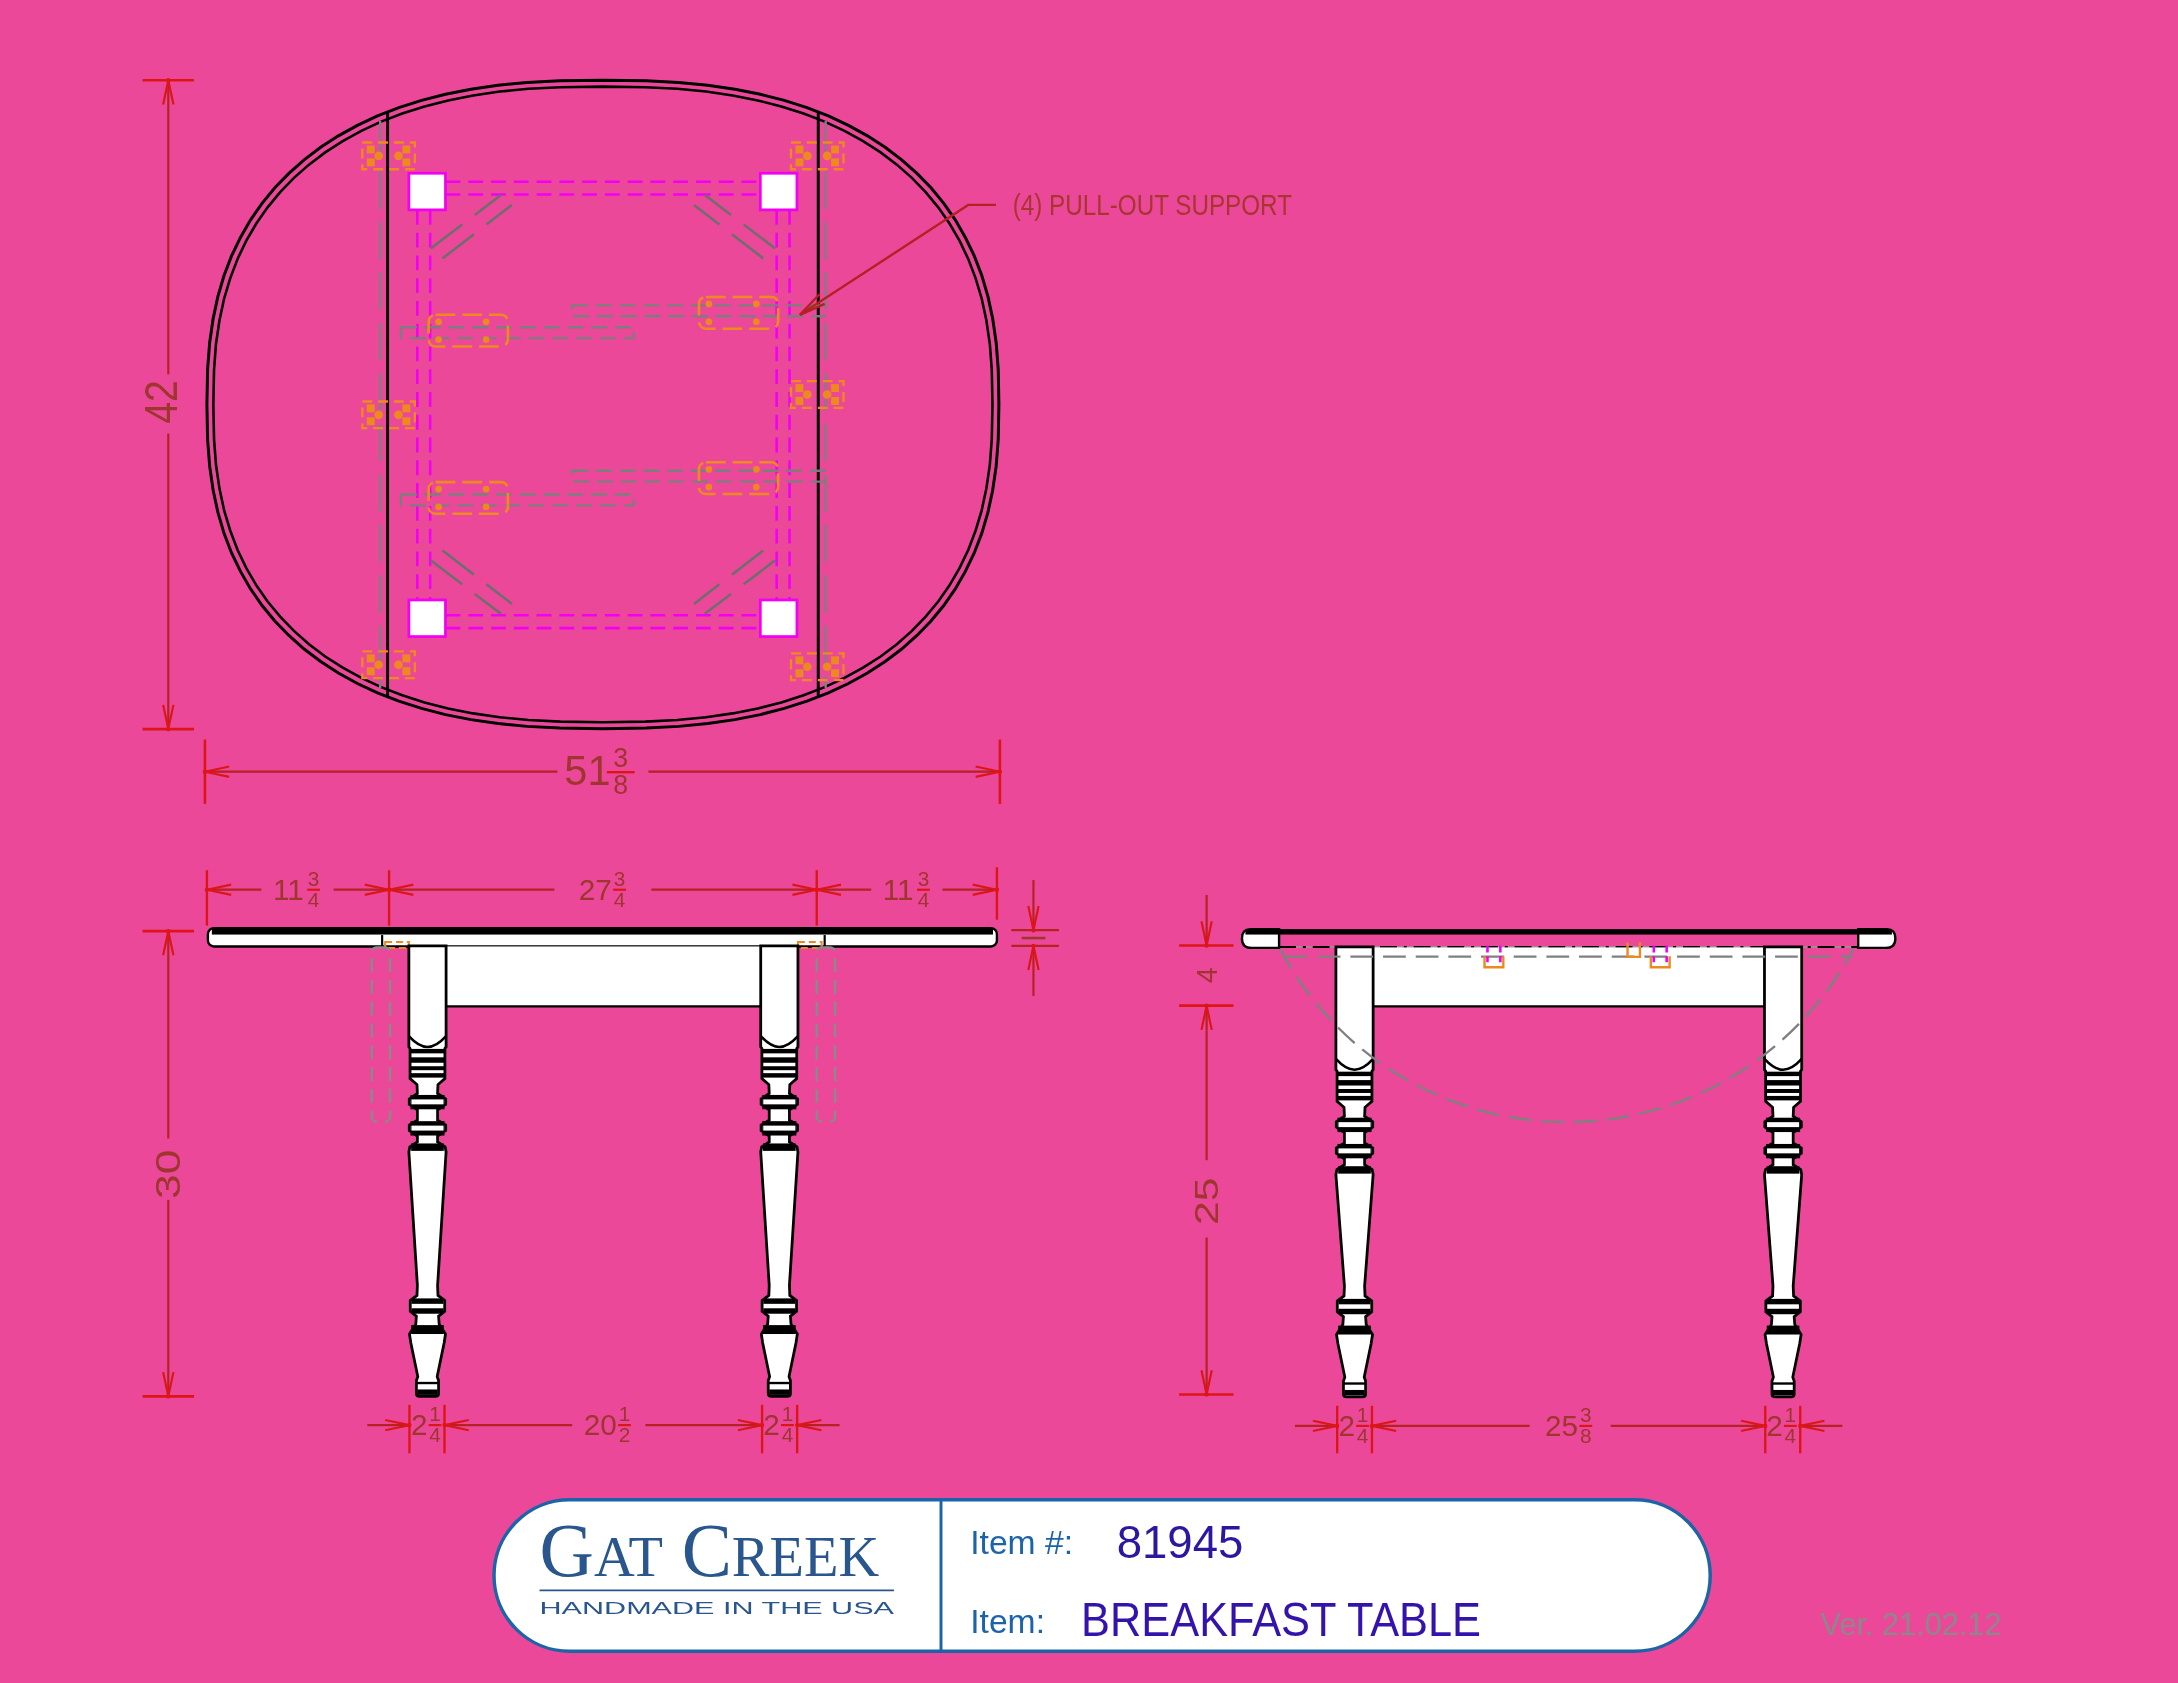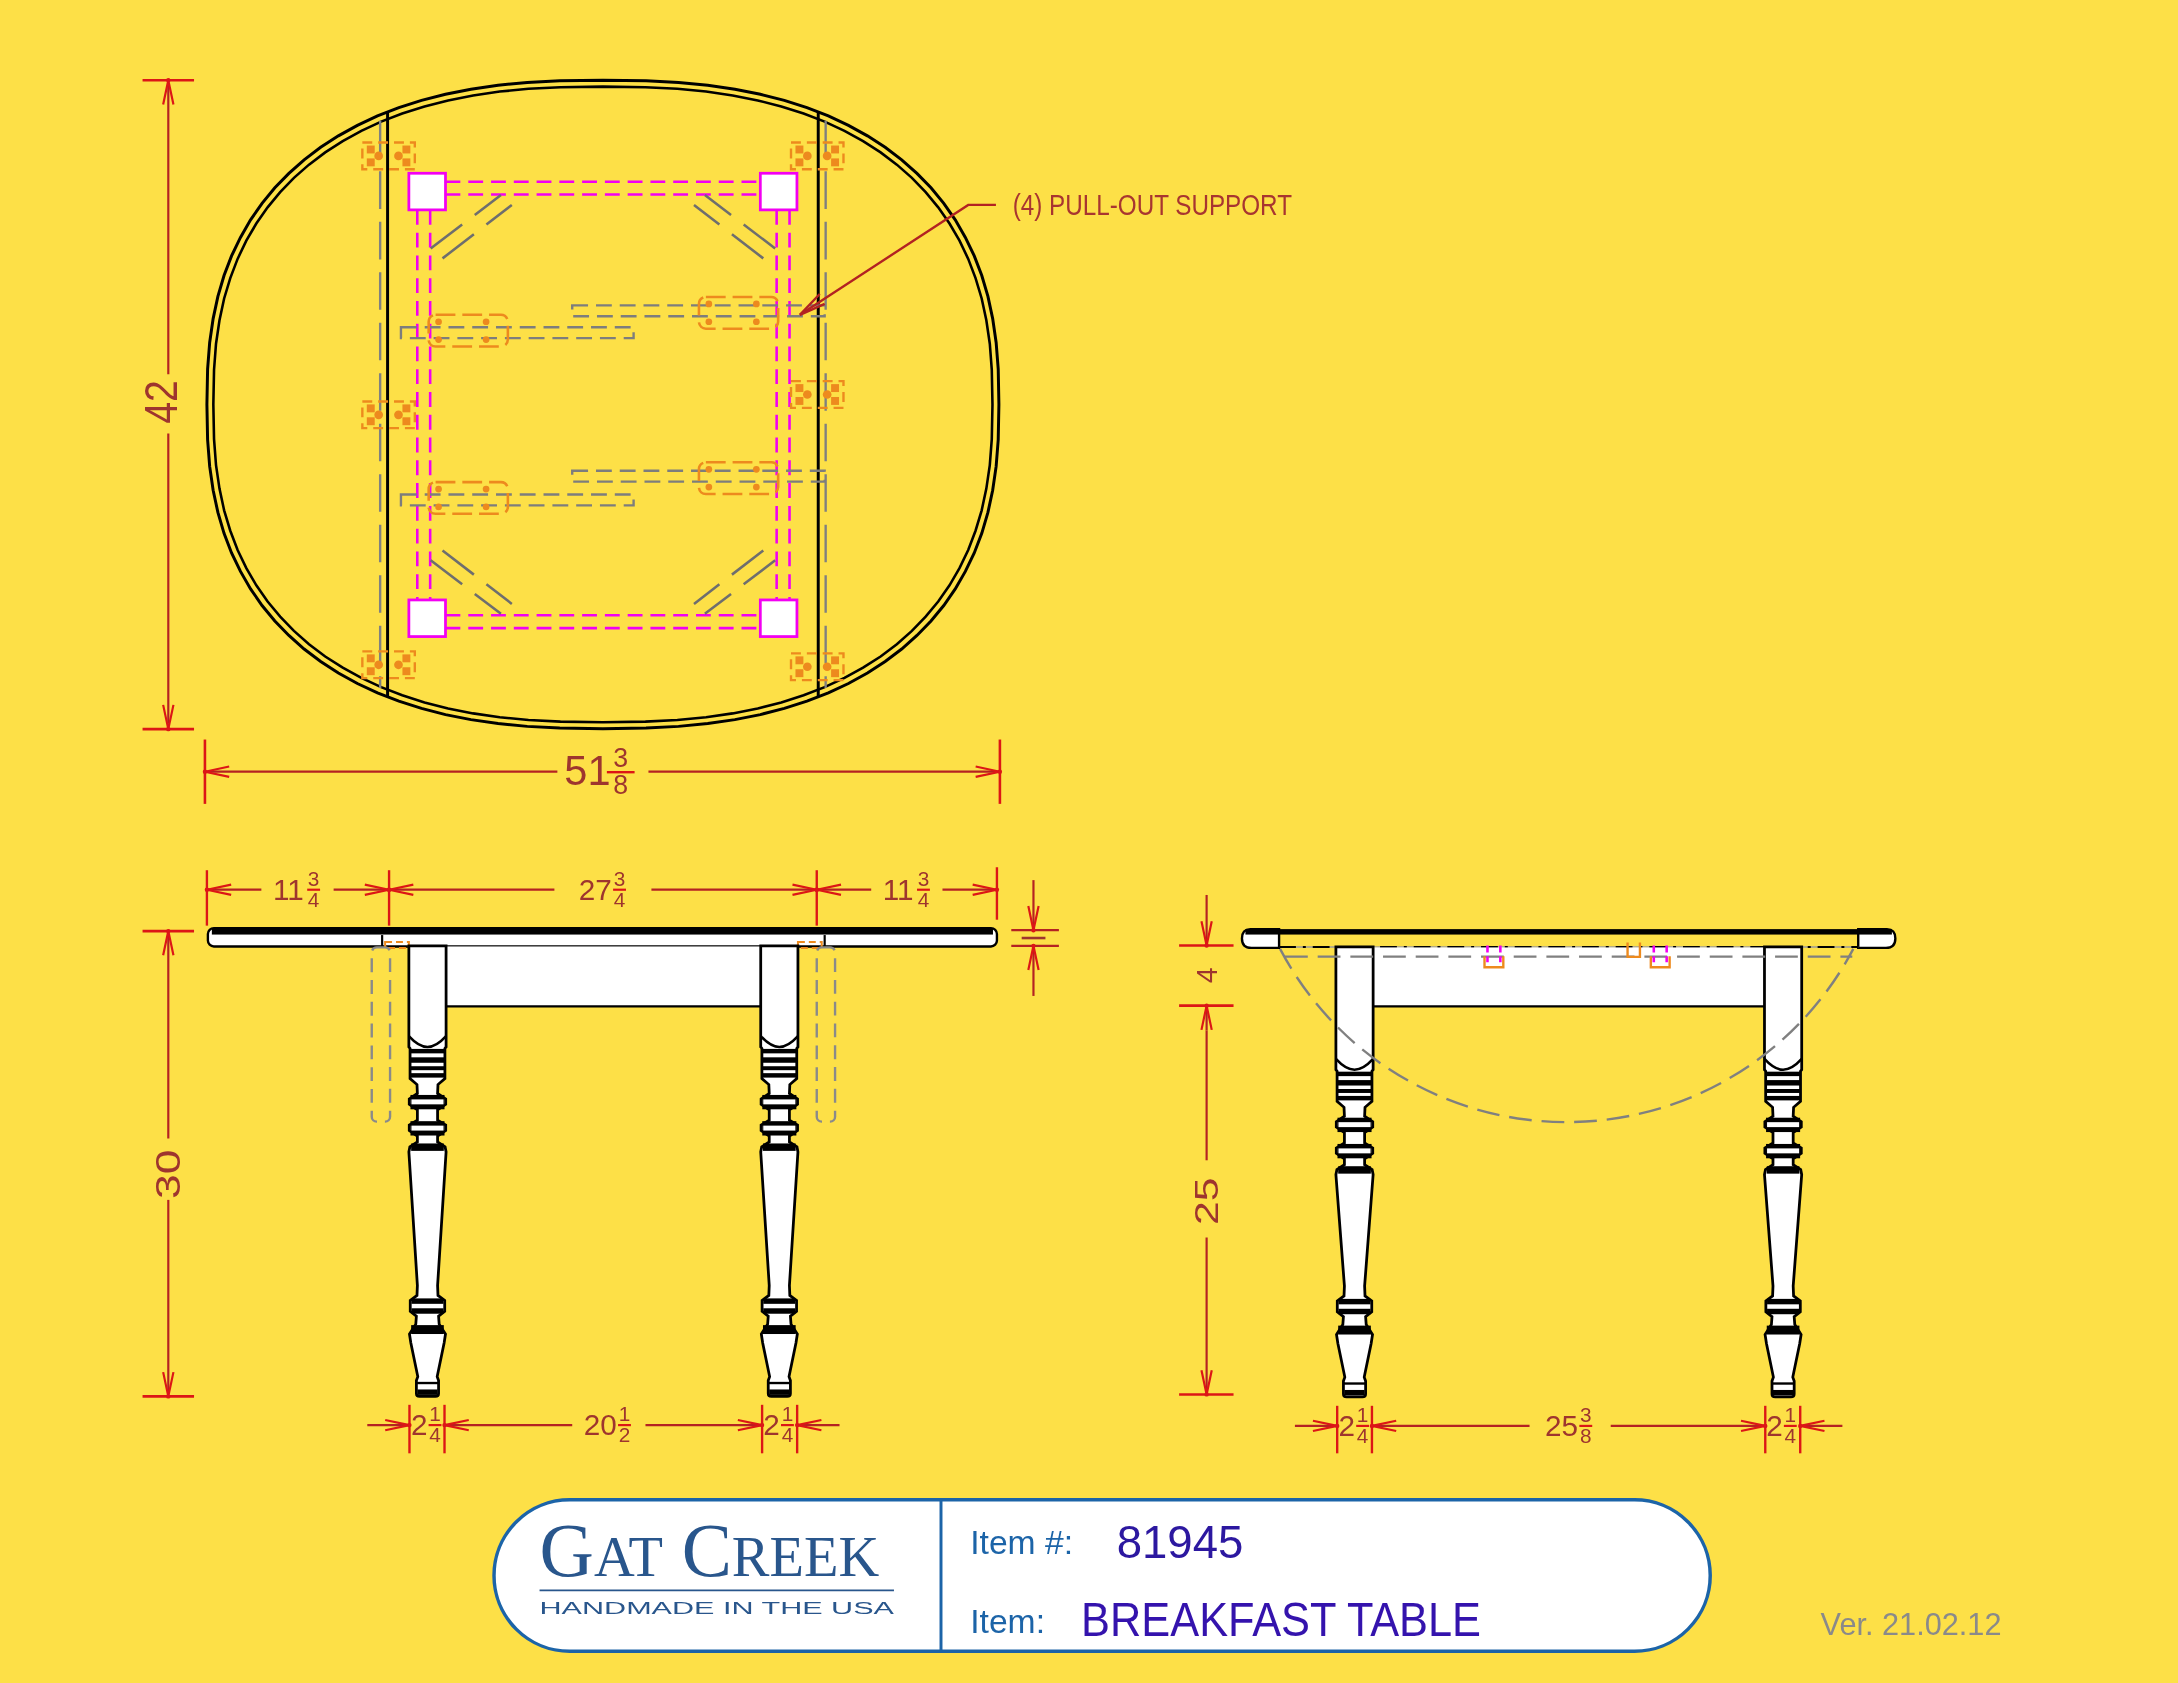--- a/index.html
+++ b/index.html
@@ -1,16 +1,16 @@
 <!DOCTYPE html>
 <html><head>
 <meta charset="utf-8">
 <style>
   html,body { margin:0; padding:0; background:#ffffff; }
-  .page { position:relative; width:2178px; height:1683px; background:#fde047; }
+  .page { position:relative; width:2178px; height:1683px; background:#ec4899; }
   svg { position:absolute; top:0; left:0; }
 </style>
 </head>
 <body>
 <div class="page">
 <svg width="2178" height="1683" viewBox="0 0 2200 1700" font-family="Liberation Sans, sans-serif">
 
 <path d="M1009.0,408.5 L1008.3,444.2 L1006.2,471.1 L1002.7,495.2 L997.9,517.6 L991.7,538.7 L984.1,558.5 L975.1,577.2 L964.9,594.9 L953.3,611.6 L940.4,627.3 L926.2,641.9 L910.8,655.6 L894.1,668.2 L876.2,679.8 L857.0,690.4 L836.7,699.9 L815.1,708.3 L792.2,715.6 L768.0,721.8 L742.3,726.9 L714.9,730.9 L685.4,733.7 L652.6,735.4 L609.0,736.0 L565.4,735.4 L532.6,733.7 L503.1,730.9 L475.7,726.9 L450.0,721.8 L425.8,715.6 L402.9,708.3 L381.3,699.9 L361.0,690.4 L341.8,679.8 L323.9,668.2 L307.2,655.6 L291.8,641.9 L277.6,627.3 L264.7,611.6 L253.1,594.9 L242.9,577.2 L233.9,558.5 L226.3,538.7 L220.1,517.6 L215.3,495.2 L211.8,471.1 L209.7,444.2 L209.0,408.5 L209.7,372.8 L211.8,345.9 L215.3,321.8 L220.1,299.4 L226.3,278.3 L233.9,258.5 L242.9,239.8 L253.1,222.1 L264.7,205.4 L277.6,189.7 L291.8,175.1 L307.2,161.4 L323.9,148.8 L341.8,137.2 L361.0,126.6 L381.3,117.1 L402.9,108.7 L425.8,101.4 L450.0,95.2 L475.7,90.1 L503.1,86.1 L532.6,83.3 L565.4,81.6 L609.0,81.0 L652.6,81.6 L685.4,83.3 L714.9,86.1 L742.3,90.1 L768.0,95.2 L792.2,101.4 L815.1,108.7 L836.7,117.1 L857.0,126.6 L876.2,137.2 L894.1,148.8 L910.8,161.4 L926.2,175.1 L940.4,189.7 L953.3,205.4 L964.9,222.1 L975.1,239.8 L984.1,258.5 L991.7,278.3 L997.9,299.4 L1002.7,321.8 L1006.2,345.9 L1008.3,372.8 Z" fill="none" stroke="#000" stroke-width="3"></path>
 
 <path d="M1002.5,408.5 L1001.8,443.5 L999.8,469.8 L996.3,493.5 L991.6,515.5 L985.4,536.1 L978.0,555.5 L969.2,573.9 L959.1,591.2 L947.7,607.6 L935.0,622.9 L921.1,637.3 L905.9,650.7 L889.5,663.1 L871.8,674.4 L853.0,684.8 L833.0,694.1 L811.7,702.3 L789.2,709.5 L765.4,715.6 L740.1,720.6 L713.2,724.5 L684.2,727.3 L651.9,728.9 L609.0,729.5 L566.1,728.9 L533.8,727.3 L504.8,724.5 L477.9,720.6 L452.6,715.6 L428.8,709.5 L406.3,702.3 L385.0,694.1 L365.0,684.8 L346.2,674.4 L328.5,663.1 L312.1,650.7 L296.9,637.3 L283.0,622.9 L270.3,607.6 L258.9,591.2 L248.8,573.9 L240.0,555.5 L232.6,536.1 L226.4,515.5 L221.7,493.5 L218.2,469.8 L216.2,443.5 L215.5,408.5 L216.2,373.5 L218.2,347.2 L221.7,323.5 L226.4,301.5 L232.6,280.9 L240.0,261.5 L248.8,243.1 L258.9,225.8 L270.3,209.4 L283.0,194.1 L296.9,179.7 L312.1,166.3 L328.5,153.9 L346.2,142.6 L365.0,132.2 L385.0,122.9 L406.3,114.7 L428.8,107.5 L452.6,101.4 L477.9,96.4 L504.8,92.5 L533.8,89.7 L566.1,88.1 L609.0,87.5 L651.9,88.1 L684.2,89.7 L713.2,92.5 L740.1,96.4 L765.4,101.4 L789.2,107.5 L811.7,114.7 L833.0,122.9 L853.0,132.2 L871.8,142.6 L889.5,153.9 L905.9,166.3 L921.1,179.7 L935.0,194.1 L947.7,209.4 L959.1,225.8 L969.2,243.1 L978.0,261.5 L985.4,280.9 L991.6,301.5 L996.3,323.5 L999.8,347.2 L1001.8,373.5 Z" fill="none" stroke="#000" stroke-width="2.6"></path>

